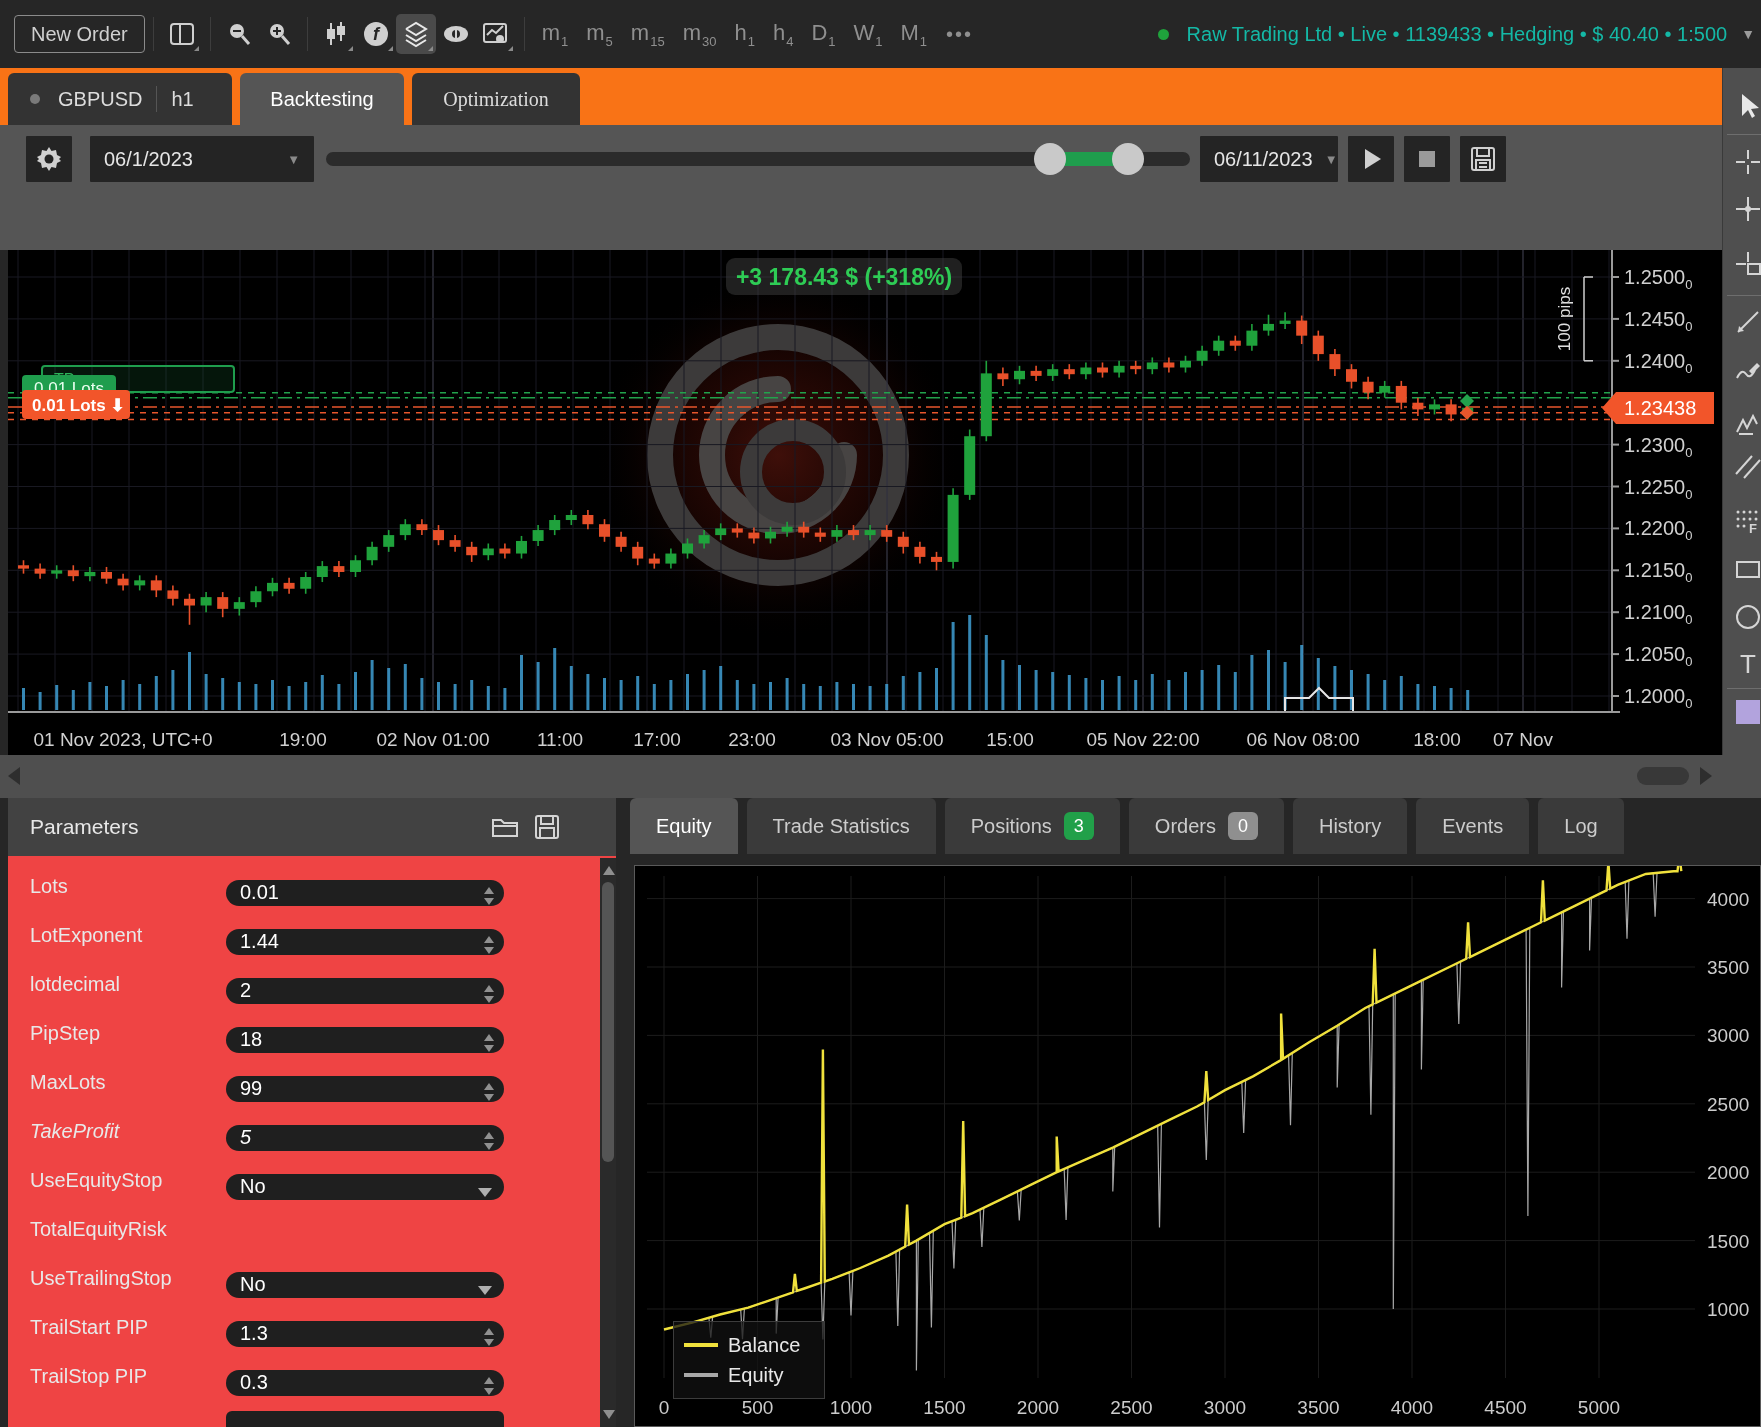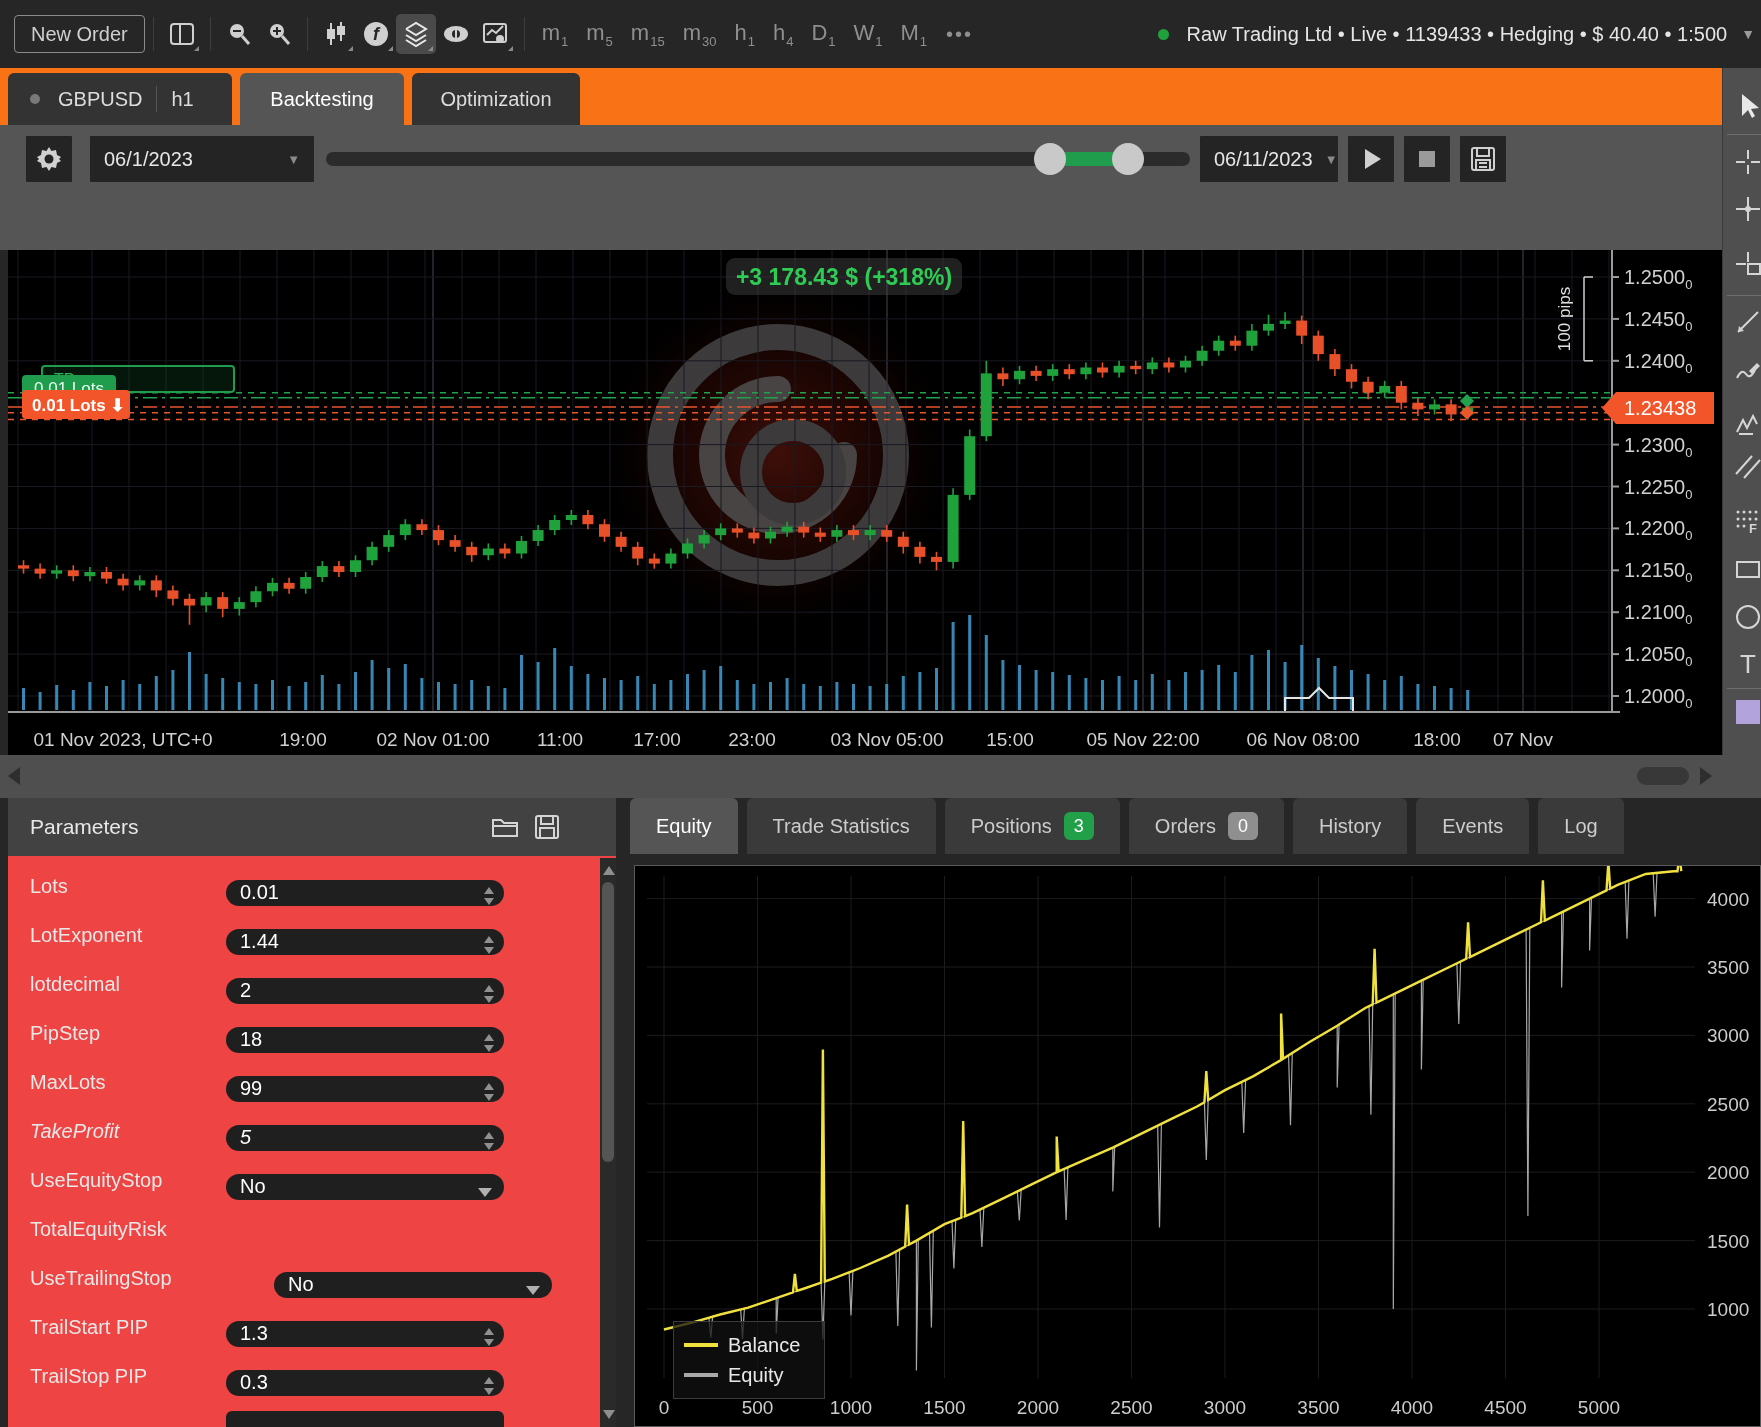--- a/index.html
+++ b/index.html
@@ -11,31 +11,31 @@
   .new-order-btn { margin-left:14px; height:38px; padding:0 16px; border:1px solid #8b8b8b; border-radius:4px; background:transparent; color:#cfcfcf; font-size:20px; display:flex; align-items:center; }
   .tb-sep { width:1px; height:34px; background:#3d3d3d; margin:0 8px; }
   .tb-icon { width:40px; height:40px; display:flex; align-items:center; justify-content:center; position:relative; color:#cfcfcf; }
   .tb-icon.active { background:#4a4a4a; border-radius:5px; }
   .tb-icon .corner { position:absolute; right:3px; bottom:3px; width:0; height:0; border-left:5px solid transparent; border-bottom:5px solid #8a8a8a; }
   .tf-item { color:#8f8f8f; font-size:22px; margin:0 9px; display:flex; align-items:flex-start; }
   .tf-item .tf-sub { font-size:13px; margin-top:14px; margin-left:1px; }
   .tf-more { color:#8f8f8f; font-size:20px; letter-spacing:2px; margin-left:10px; }
   #account-area { margin-left:auto; display:flex; align-items:center; margin-right:6px; }
   .status-dot { width:11px; height:11px; border-radius:50%; background:#1fa23c; margin-right:18px; }
-  #account-text { color:#e5e5e5; font-size:20px; white-space:nowrap; }
+  #account-text { color:#14b8a6; font-size:20px; white-space:nowrap; }
   .acct-caret { color:#9a9a9a; font-size:14px; margin-left:14px; }
 
   
   #tabrow { position:absolute; left:0; top:68px; width:1761px; height:57px; background:#f97316; }
   .chart-tab { position:absolute; top:5px; height:52px; border-radius:6px 6px 0 0; display:flex; align-items:center; font-size:20px; }
   #tab-instrument { left:8px; width:224px; background:#333; color:#ddd; }
   #tab-instrument .inst-dot { width:10px; height:10px; border-radius:50%; background:#7a7a7a; margin:0 18px 0 22px; }
   #tab-instrument .inst-sep { width:1px; height:26px; background:#555; margin:0 14px; }
   #tab-backtesting { left:240px; width:164px; background:#555; color:#fff; justify-content:center; }
-  #tab-optimization { left:412px; width:168px; background:#333; color:#ddd; justify-content:center; }
+  #tab-optimization { left:412px; width:168px; background:#333; color:#ddd; justify-content:center;font-family:Liberation Serif, serif; }
 
   
   #btpanel { position:absolute; left:0; top:125px; width:1722px; height:125px; background:#555; }
   .bt-box { position:absolute; background:#242424; border-radius:1px; color:#e6e6e6; font-size:20px; display:flex; align-items:center; }
   #bt-gear { left:26px; top:11px; width:46px; height:46px; justify-content:center; font-size:24px; color:#d0d0d0; }
   .date-box { padding:0 14px; justify-content:space-between; }
   #bt-date-start { left:90px; top:11px; width:224px; height:46px; }
   #bt-date-end { left:1200px; top:11px; width:138px; height:46px; }
   .date-caret { color:#8a8a8a; font-size:13px; margin-left:12px; }
   #bt-range-track { position:absolute; left:326px; top:27px; width:864px; height:14px; background:#2b2b2b; border-radius:7px; }
@@ -852,21 +852,21 @@
       <div class="param-row" style="top: 358px;">
         <div class="param-label">UseEquityStop</div>
         <div class="param-box">
           <span class="param-value">No</span>
           <span class="param-caret"></span>
         </div>
       </div>
       <div class="param-row" style="top: 407px;">
         <div class="param-label">TotalEquityRisk</div>
       </div>
-      <div class="param-row" style="top: 456px; gap: 48px;">
+      <div class="param-row" style="top: 456px;">
         <div class="param-label">UseTrailingStop</div>
         <div class="param-box">
           <span class="param-value">No</span>
           <span class="param-caret"></span>
         </div>
       </div>
       <div class="param-row" style="top: 505px;">
         <div class="param-label">TrailStart PIP</div>
         <div class="param-box">
           <span class="param-value">1.3</span>

